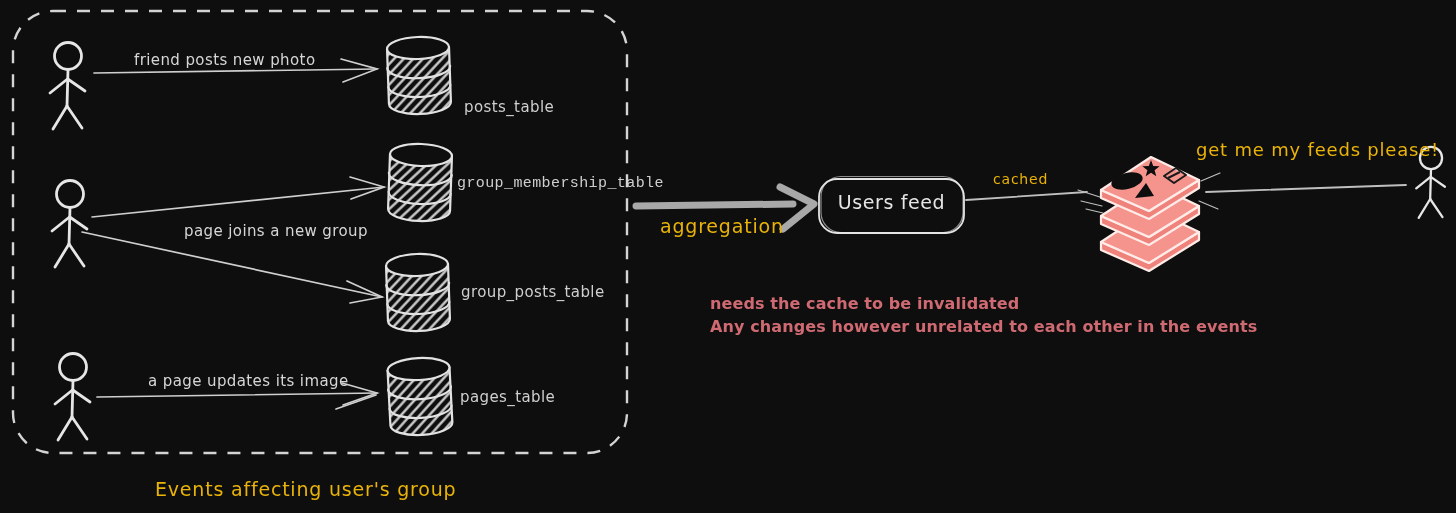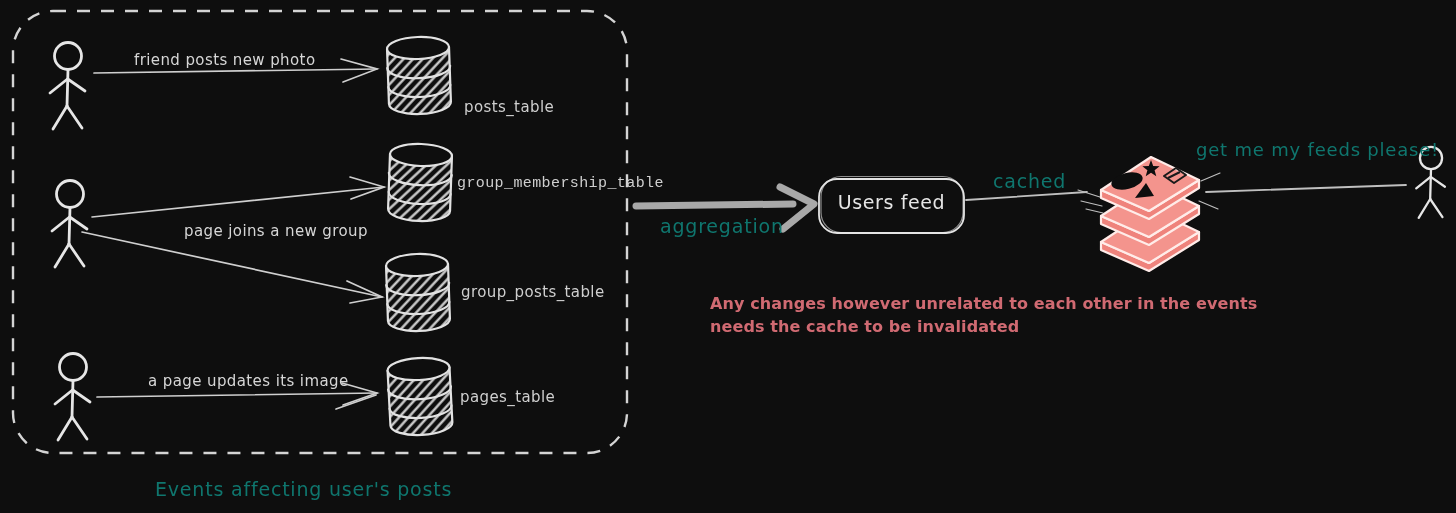--- a/index.html
+++ b/index.html
@@ -13,21 +13,21 @@
   svg.draw{position:absolute;left:0;top:0;}
   .lbl{
     position:absolute;
     color:#d6d6d6;
     font-size:15px;
     letter-spacing:.4px;
     line-height:1;
     white-space:nowrap;
   }
   .lbl-table{font-size:15px;color:#cfcfcf;}
-  .lbl-big{font-size:18px;letter-spacing:.8px;color:#0f766e;text-align:center;}
+  .lbl-big{font-size:18px;letter-spacing:.8px;color:#eab308;text-align:center;}
   .users-feed-text{
     position:absolute;left:818px;top:178px;width:147px;height:49px;
     display:flex;align-items:center;justify-content:center;
     color:#e6e6e6;font-size:19px;letter-spacing:.6px;line-height:1;white-space:nowrap;
   }
   .note{
     position:absolute;left:710px;top:292px;
     color:#d06a72;font-weight:bold;font-size:16px;line-height:23px;
     letter-spacing:.1px;white-space:nowrap;
   }
@@ -170,28 +170,28 @@
   <div class="lbl lbl-table" style="left:457px;top:176px;font-family:Liberation Mono, monospace;">group_membership_table</div>
 
   <div class="lbl" style="left:184px;top:224px;">page joins a new group</div>
 
   <div class="lbl lbl-table" style="left:461px;top:285px;">group_posts_table</div>
 
   <div class="lbl" style="left:148px;top:374px;text-align:center;">a page updates its image</div>
 
   <div class="lbl lbl-table" style="left:460px;top:390px;">pages_table</div>
 
-  <div class="lbl lbl-big" style="left:155px;top:480px;font-size:19px;">Events affecting user's posts</div>
+  <div class="lbl lbl-big" style="left:155px;top:480px;font-size:19px;">Events affecting user's group</div>
 
   <div class="lbl lbl-big" style="left:660px;top:217px;font-size:19px;">aggregation</div>
 
   <div class="users-feed-text">Users feed</div>
 
-  <div class="lbl lbl-big" style="left:993px;top:172px;font-size:19px;">cached</div>
+  <div class="lbl lbl-big" style="left:993px;top:172px;font-size:14px;">cached</div>
 
   <div class="lbl lbl-big" style="left:1196px;top:141px;font-size:18px;">get me my feeds please!</div>
 
   <div class="note">
+    <div>needs the cache to be invalidated</div>
     <div>Any changes however unrelated to each other in the events</div>
-    <div>needs the cache to be invalidated</div>
   </div>
 
 </div>
 
 </body></html>

